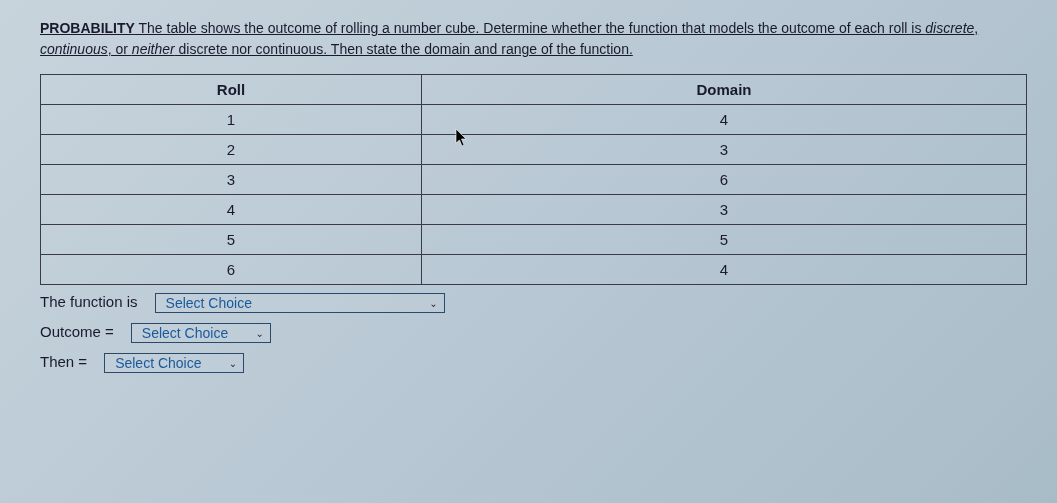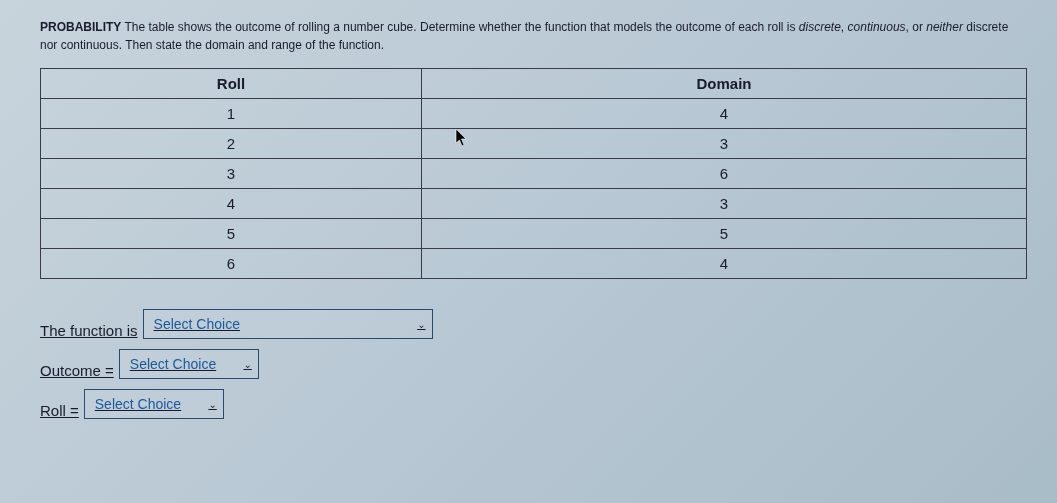--- a/index.html
+++ b/index.html
@@ -7,65 +7,65 @@
       font-family: Arial, Helvetica, sans-serif;
       background: linear-gradient(135deg, #c8d4dc 0%, #b8c8d4 50%, #a8bcc8 100%);
       width: 1057px;
       height: 503px;
       padding: 18px 30px 18px 40px;
       color: #1a1a2e;
       position: relative;
       overflow: hidden;
     }
     .prompt {
-      font-size: 12px;
+      font-size: 14px;
       line-height: 1.5;
       margin-bottom: 14px;
       color: #1a1a2e;
+      text-decoration: underline;
     }
     .prompt .bold { font-weight: 700; }
     .prompt .italic { font-style: italic; }
     table {
       border-collapse: collapse;
       width: 100%;
-      margin-bottom: 30px;
+      margin-bottom: 8px;
       background: transparent;
     }
     th, td {
       border: 1px solid #3a3a4a;
       text-align: center;
       padding: 6px 8px;
       font-size: 15px;
       color: #1a1a2e;
     }
     th {
       font-weight: 700;
       background: transparent;
     }
     td { background: transparent; }
     .answer-row {
       display: flex;
-      align-items: flex-end;
-      gap: 5px;
+      align-items: flex-start;
+      gap: 17px;
       margin-bottom: 10px;
       font-size: 15px;
       color: #1a1a2e;
-      text-decoration: underline;
     }
     .select-box {
       border: 1px solid #2a4a6a;
       background: rgba(255,255,255,0.05);
       display: inline-flex;
       align-items: center;
       justify-content: space-between;
       padding: 3px 6px 3px 10px;
       color: #1a5a9a;
       font-size: 14px;
       cursor: pointer;
-      height: 30px;
+      height: 20px;
     }
     .select-box.wide { width: 290px; }
     .select-box.med  { width: 140px; }
     .select-box .chev {
       font-size: 10px;
       color: #2a2a3a;
       margin-left: 8px;
     }
     .cursor {
       position: absolute;
@@ -129,21 +129,21 @@
 
 <div class="answer-row">
   <span>Outcome =</span>
   <span class="select-box med">
     <span>Select Choice</span>
     <span class="chev">⌄</span>
   </span>
 </div>
 
 <div class="answer-row">
-  <span>Roll =</span>
+  <span>Then =</span>
   <span class="select-box med">
     <span>Select Choice</span>
     <span class="chev">⌄</span>
   </span>
 </div>
 
 <div class="cursor">
   <svg viewBox="0 0 14 20" width="14" height="20">
     <path d="M1 1 L1 15 L4.5 12 L7 18 L9 17 L6.5 11 L11 11 Z" fill="#000" stroke="#fff" stroke-width="0.6"></path>
   </svg>

